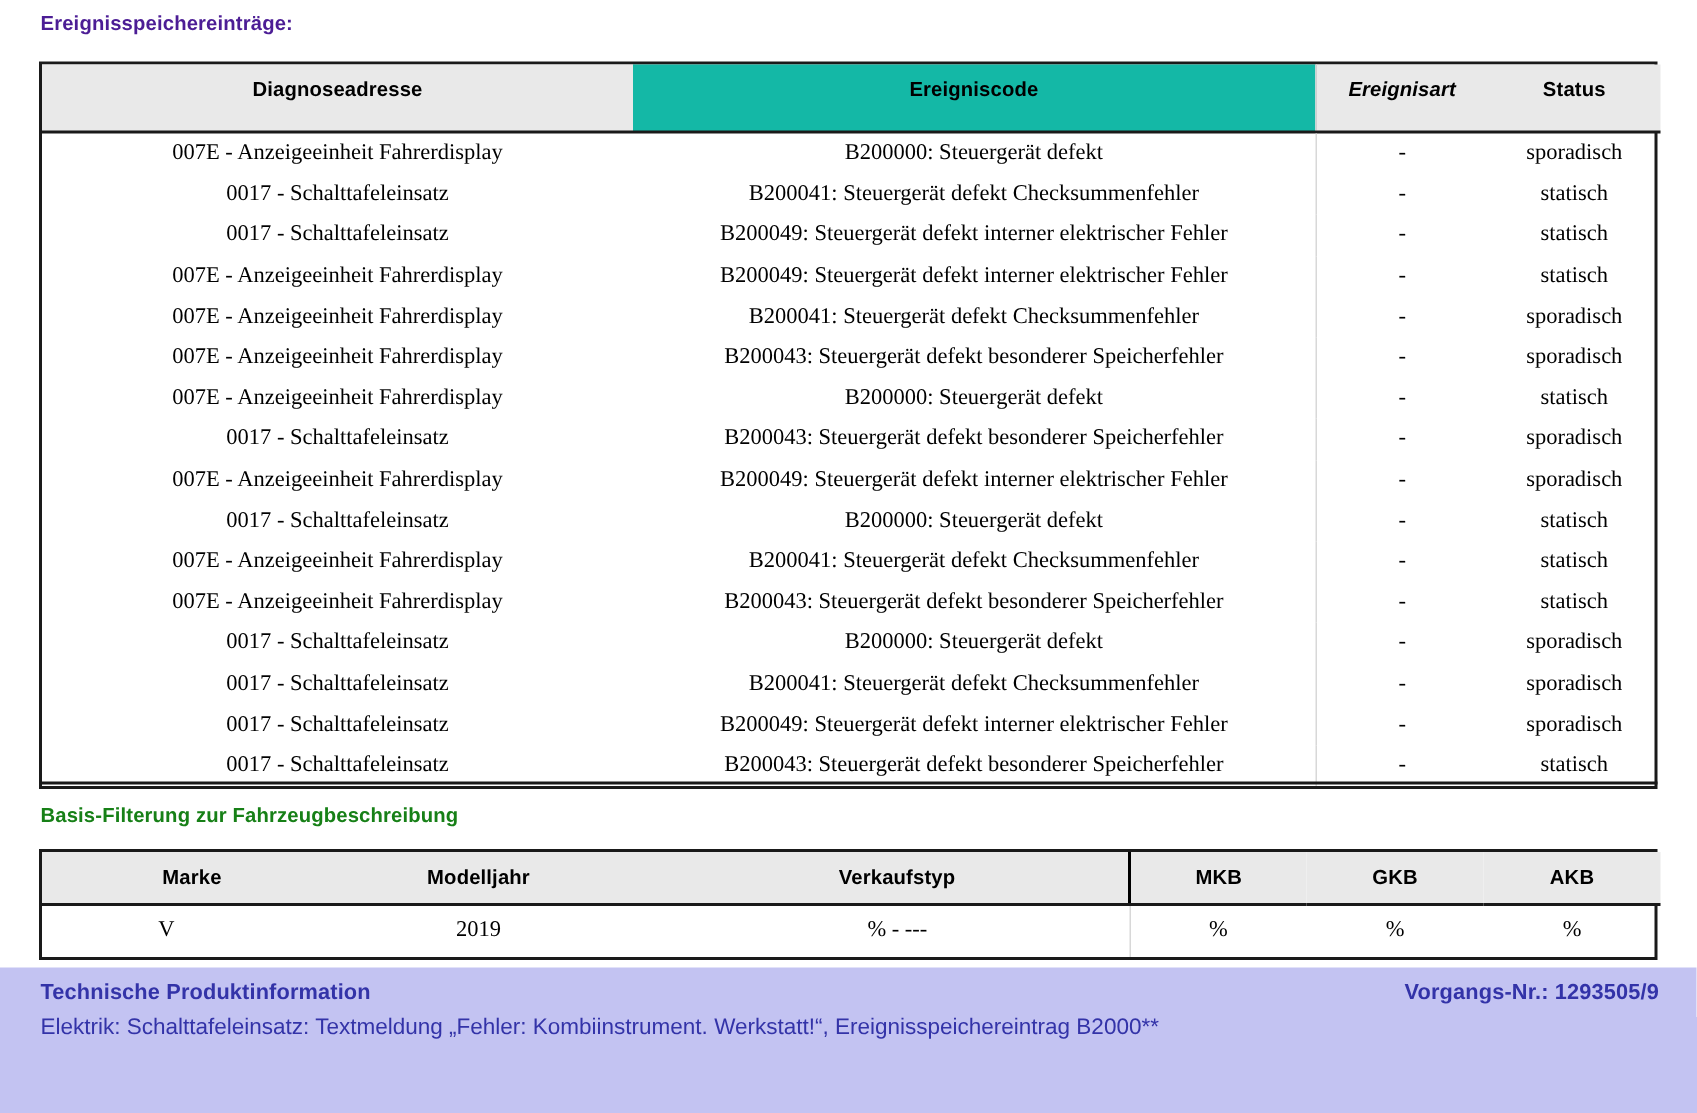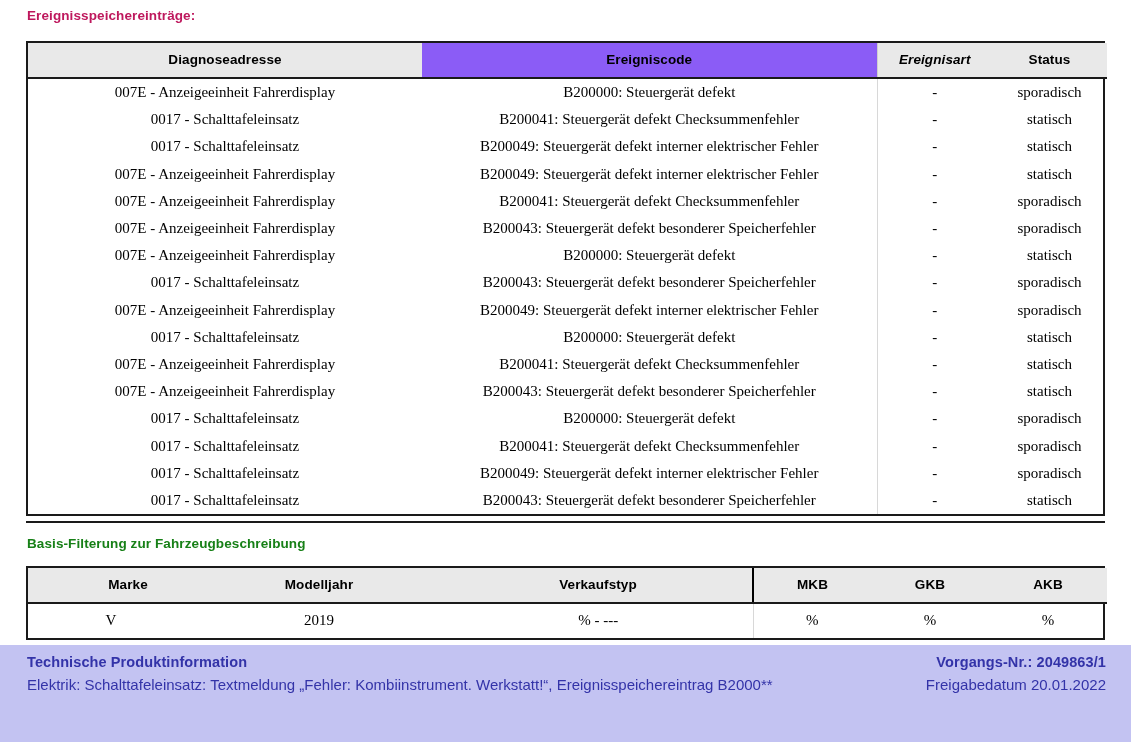--- a/index.html
+++ b/index.html
@@ -18,21 +18,21 @@
 
   
   .page-heading {
     position: absolute;
     left: 27px;
     top: 8px;
     font-family: "Liberation Sans", sans-serif;
     font-weight: bold;
     font-size: 13.5px;
     letter-spacing: 0.1px;
-    color: #be185d;
+    color: #4c1d95;
   }
 
   
   .events-table-wrap {
     position: absolute;
     left: 26px;
     top: 41px;
     width: 1079px;
     border: 2px solid #1a1a1a;
     box-sizing: border-box;
@@ -42,21 +42,21 @@
     width: 100%;
     border-collapse: collapse;
     table-layout: fixed;
   }
   table.events thead th {
     background: #e9e9e9;
     font-family: "Liberation Sans", sans-serif;
     font-weight: bold;
     font-size: 13.5px;
     letter-spacing: 0.1px;
-    padding: 9px 4px 10px 4px;
+    padding: 9px 4px 20px 4px;
     text-align: center;
     border-bottom: 2px solid #1a1a1a;
     vertical-align: middle;
   }
   table.events thead th.div-left {
     border-left: 1px solid #cfcfcf;
   }
   table.events tbody td {
     font-family: "Liberation Serif", serif;
     font-size: 15px;
@@ -198,21 +198,21 @@
   <table class="events">
     <colgroup>
       <col class="ev-c1">
         <col class="ev-c2">
         <col class="ev-c3">
         <col class="ev-c4">
     </colgroup>
     <thead>
       <tr>
         <th style="background: rgb(233, 233, 233);">Diagnoseadresse</th>
-        <th style="background: #8b5cf6;">Ereigniscode</th>
+        <th style="background: #14b8a6;">Ereigniscode</th>
         <th class="div-left" style="background: rgb(233, 233, 233); font-style: italic;">Ereignisart</th>
         <th style="background: rgb(233, 233, 233);">Status</th>
       </tr>
     </thead>
     <tbody id="events-body">
         <tr>
           <td>007E - Anzeigeeinheit Fahrerdisplay</td>
           <td>B200000: Steuergerät defekt</td>
           <td class="div-left">-</td>
           <td>sporadisch</td>
@@ -347,16 +347,15 @@
       </tbody>
   </table>
 </div>
 
 <div class="footer" style="background: rgb(195, 195, 242); text-decoration: underline;">
   <div class="footer-left" style="color: rgb(51, 51, 168);">
     <div class="footer-title">Technische Produktinformation</div>
     <div class="footer-sub">Elektrik: Schalttafeleinsatz: Textmeldung „Fehler: Kombiinstrument. Werkstatt!“, Ereignisspeichereintrag B2000**</div>
   </div>
   <div class="footer-right" style="color: rgb(51, 51, 168);">
-    <div class="footer-vorgang">Vorgangs-Nr.: 2049863/1</div>
-    <div class="footer-datum">Freigabedatum 20.01.2022</div>
+    <div class="footer-vorgang">Vorgangs-Nr.: 1293505/9</div>
   </div>
 </div>
 
 </body></html>

